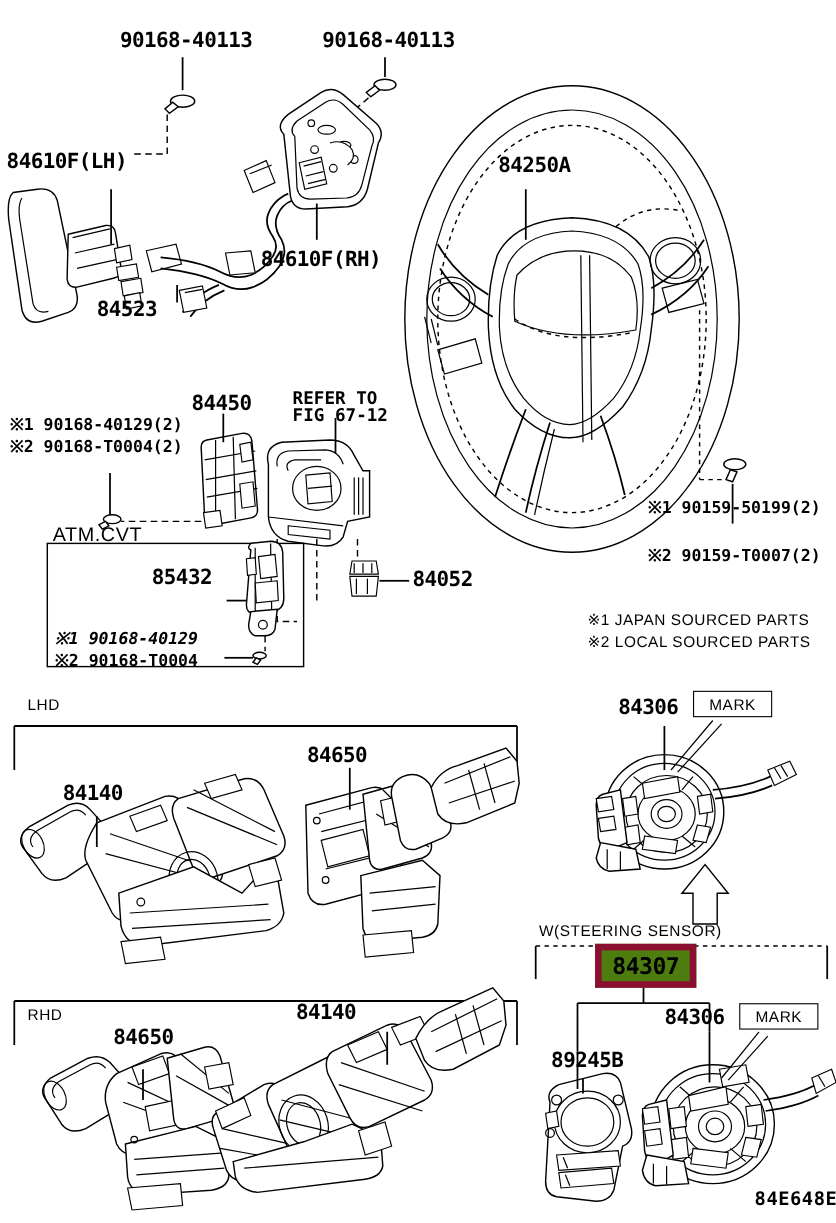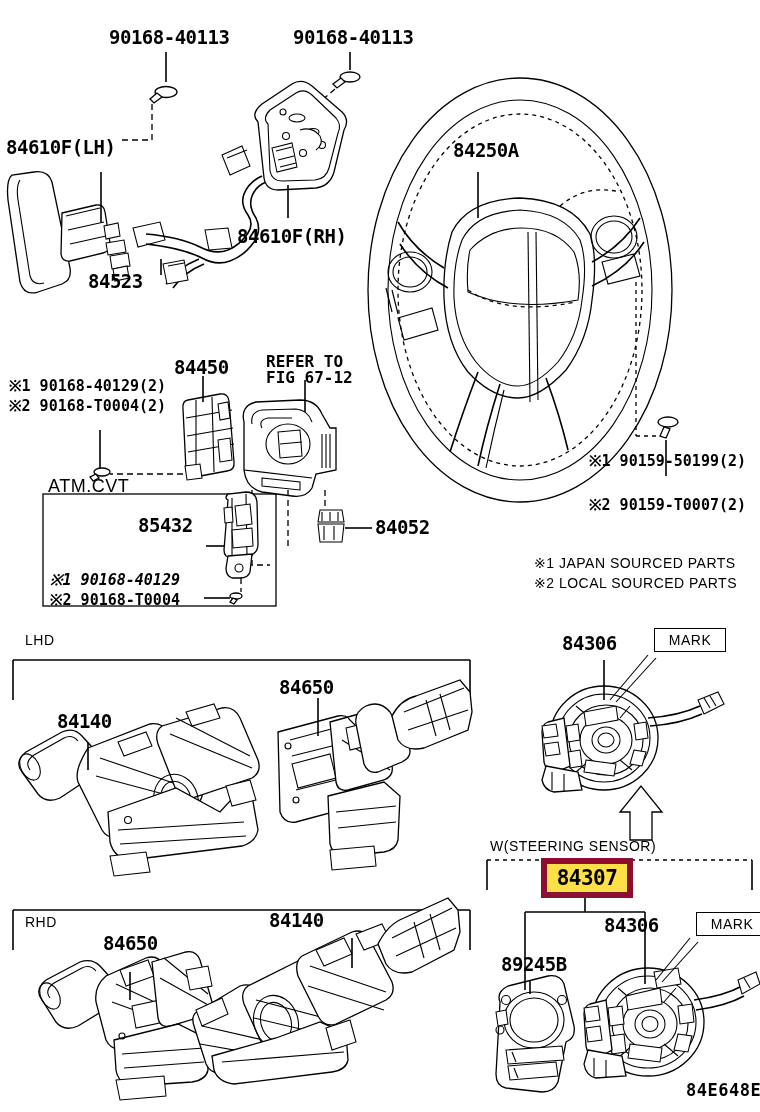--- a/index.html
+++ b/index.html
@@ -7,26 +7,26 @@
        font-family:"Liberation Sans","DejaVu Sans",sans-serif;color:#000;}
   #stage{position:absolute;left:0;top:0;width:640px;height:1112px;}
   .lbl{position:absolute;font-family:"DejaVu Sans Mono","Liberation Mono",monospace;
        font-weight:bold;font-size:19px;letter-spacing:-0.5px;white-space:nowrap;line-height:1;}
   .lbl-note{position:absolute;font-family:"DejaVu Sans Mono","Liberation Mono",monospace;
        font-weight:bold;font-size:15px;white-space:nowrap;line-height:1.25;}
   .lbl-mark{position:absolute;font-family:"Liberation Sans","DejaVu Sans",sans-serif;
        font-size:13px;white-space:nowrap;letter-spacing:.5px;}
   .lbl-fig{position:absolute;font-family:"DejaVu Sans Mono","Liberation Mono",monospace;
        font-size:13px;font-weight:bold;white-space:nowrap;letter-spacing:0px;}
-  .hl-box{position:absolute;border:6px solid #8B0F30;background:#fde047;
+  .hl-box{position:absolute;border:6px solid #8B0F30;background:#4d7c0f;
        display:flex;align-items:center;justify-content:center;box-sizing:border-box;}
   .hl-box span{font-family:"DejaVu Sans Mono","Liberation Mono",monospace;
        font-weight:bold;font-size:21px;letter-spacing:-0.5px;}
   .markbox{position:absolute;border:1.5px solid #000;background:#fff;
-       display:flex;align-items:center;justify-content:center;box-sizing:border-box;margin-left:24px;}
+       display:flex;align-items:center;justify-content:center;box-sizing:border-box;}
   svg{position:absolute;left:0;top:0;}
   .ln{stroke:#000;stroke-width:1.6;fill:none;}
   .ln-thin{stroke:#000;stroke-width:1.1;fill:none;}
   .ln-dash{stroke:#000;stroke-width:1.3;fill:none;stroke-dasharray:6 4;}
   .ln-dash2{stroke:#000;stroke-width:1.3;fill:none;stroke-dasharray:4 4;}
   .fillw{fill:#fff;stroke:#000;stroke-width:1.3;}
   .fillw-t{fill:#fff;stroke:#000;stroke-width:1.05;}
   .nofill{fill:none;stroke:#000;stroke-width:1.3;}
 </style>
 </head>

